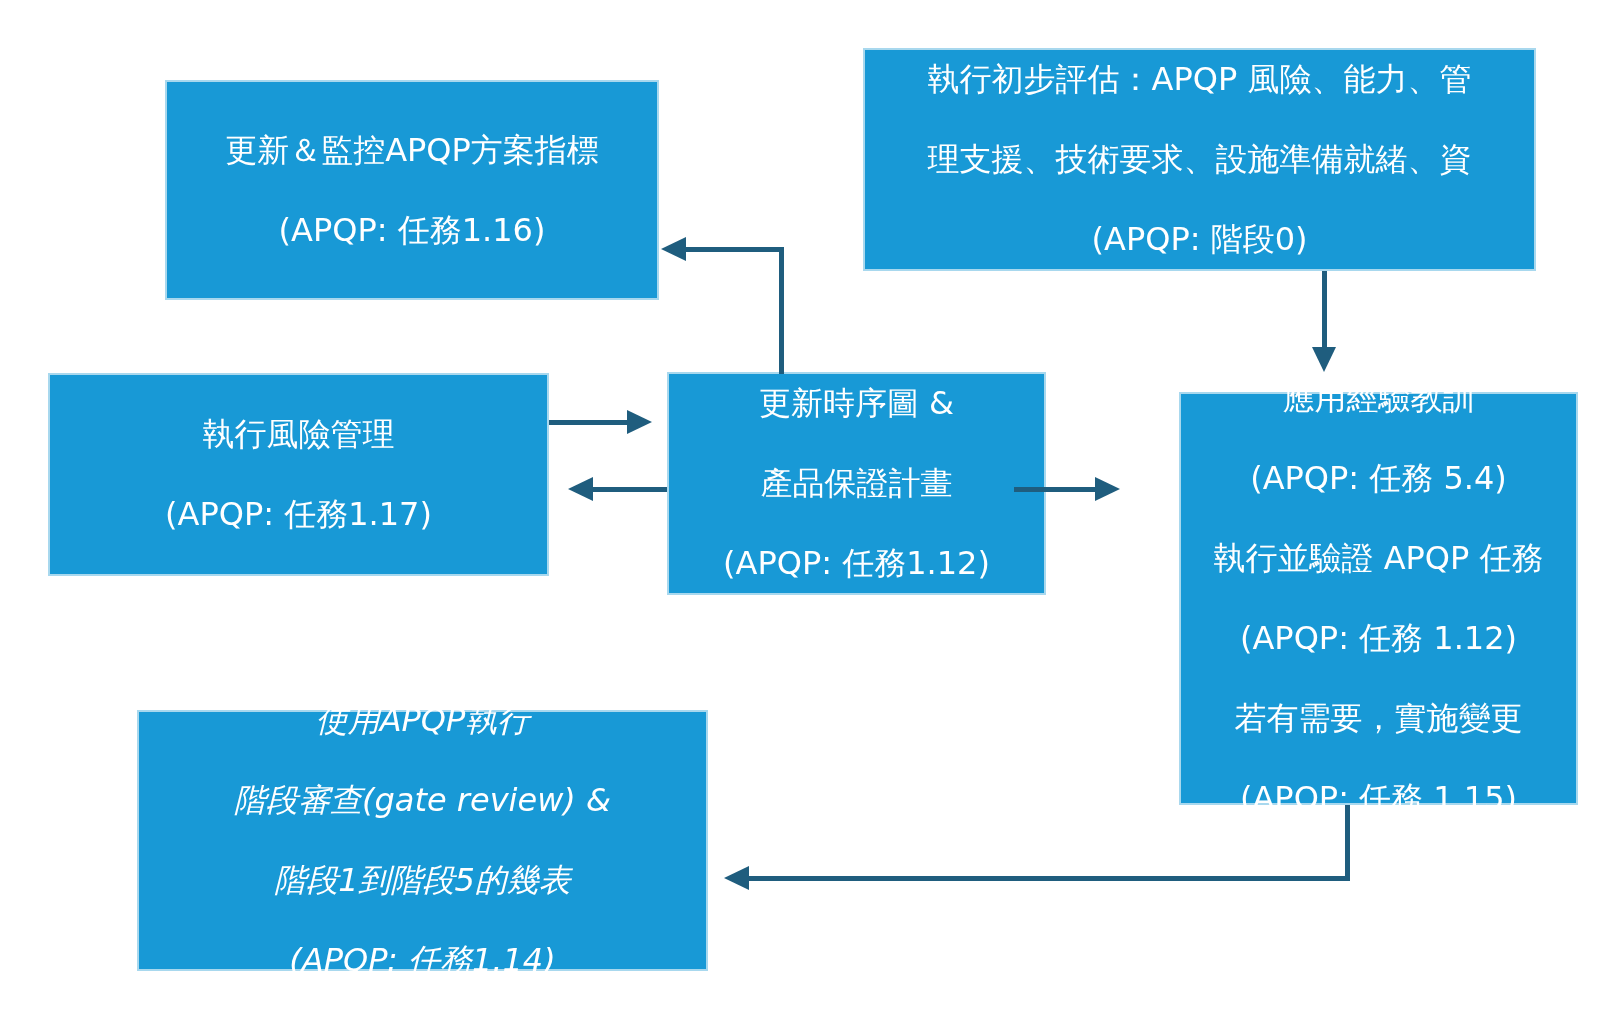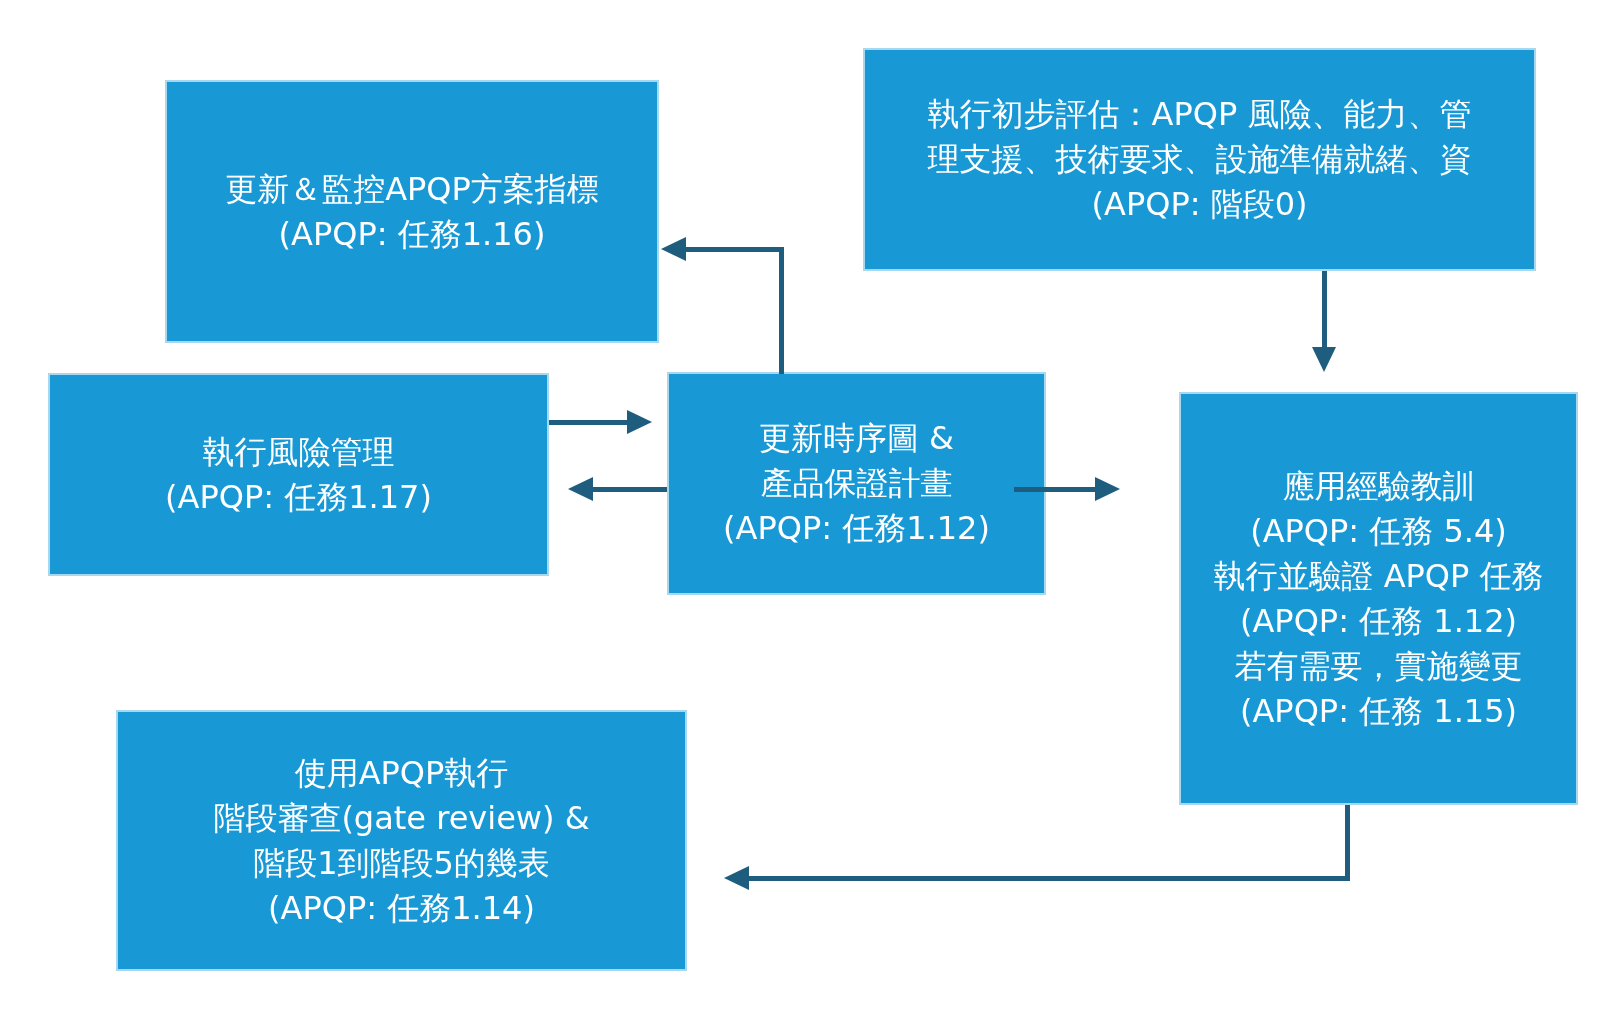--- a/index.html
+++ b/index.html
@@ -25,34 +25,35 @@
     border: 2px solid var(--box-border);
     color: var(--text);
     display: flex;
     flex-direction: column;
     justify-content: center;
     align-items: center;
     text-align: center;
     font-size: 32px;
     line-height: 45px;
     padding: 10px 14px;
+    gap: 35px;
   }
   .box .line { width: 100%; white-space: nowrap; }
   .shaft-h, .shaft-v { position: absolute; background: var(--arrow); }
   .arrowhead { position: absolute; width: 0; height: 0; }
   .ah-left   { border-top: 12px solid transparent; border-bottom: 12px solid transparent; border-right: 25px solid var(--arrow); }
   .ah-right  { border-top: 12px solid transparent; border-bottom: 12px solid transparent; border-left: 25px solid var(--arrow); }
   .ah-down   { border-left: 12px solid transparent; border-right: 12px solid transparent; border-top: 25px solid var(--arrow); }
 </style>
 </head>
 <body>
 
 <div id="canvas">
 
-  <div class="box" style="left:165px; top:80px; width:494px; height:263px;">
+  <div class="box" style="left:165px; top:80px; width:494px; height:220px;">
     <div class="line">更新＆監控APQP方案指標</div>
     <div class="line">(APQP: 任務1.16)</div>
   </div>
 
   <div class="box" style="left:863px; top:48px; width:673px; height:223px;">
     <div class="line">執行初步評估：APQP 風險、能力、管</div>
     <div class="line">理支援、技術要求、設施準備就緒、資</div>
     <div class="line">(APQP: 階段0)</div>
   </div>
 
@@ -69,21 +70,21 @@
 
   <div class="box" style="left:1135px; top:392px; width:399px; height:413px;margin-left:44px;">
     <div class="line">應用經驗教訓</div>
     <div class="line">(APQP: 任務 5.4)</div>
     <div class="line">執行並驗證 APQP 任務</div>
     <div class="line">(APQP: 任務 1.12)</div>
     <div class="line">若有需要，實施變更</div>
     <div class="line">(APQP: 任務 1.15)</div>
   </div>
 
-  <div class="box" style="left:116px; top:710px; width:571px; height:261px;">
+  <div class="box" style="left:137px; top:710px; width:571px; height:261px;font-style:italic;">
     <div class="line">使用APQP執行</div>
     <div class="line">階段審查(gate review) &amp;</div>
     <div class="line">階段1到階段5的幾表</div>
     <div class="line">(APQP: 任務1.14)</div>
   </div>
 
   <div class="shaft-v" style="left:779px; top:247px; width:5px; height:127px;"></div>
   <div class="shaft-h" style="left:684px; top:247px; width:100px; height:5px;"></div>
   <div class="arrowhead ah-left" style="left:661px; top:237px;"></div>
 

